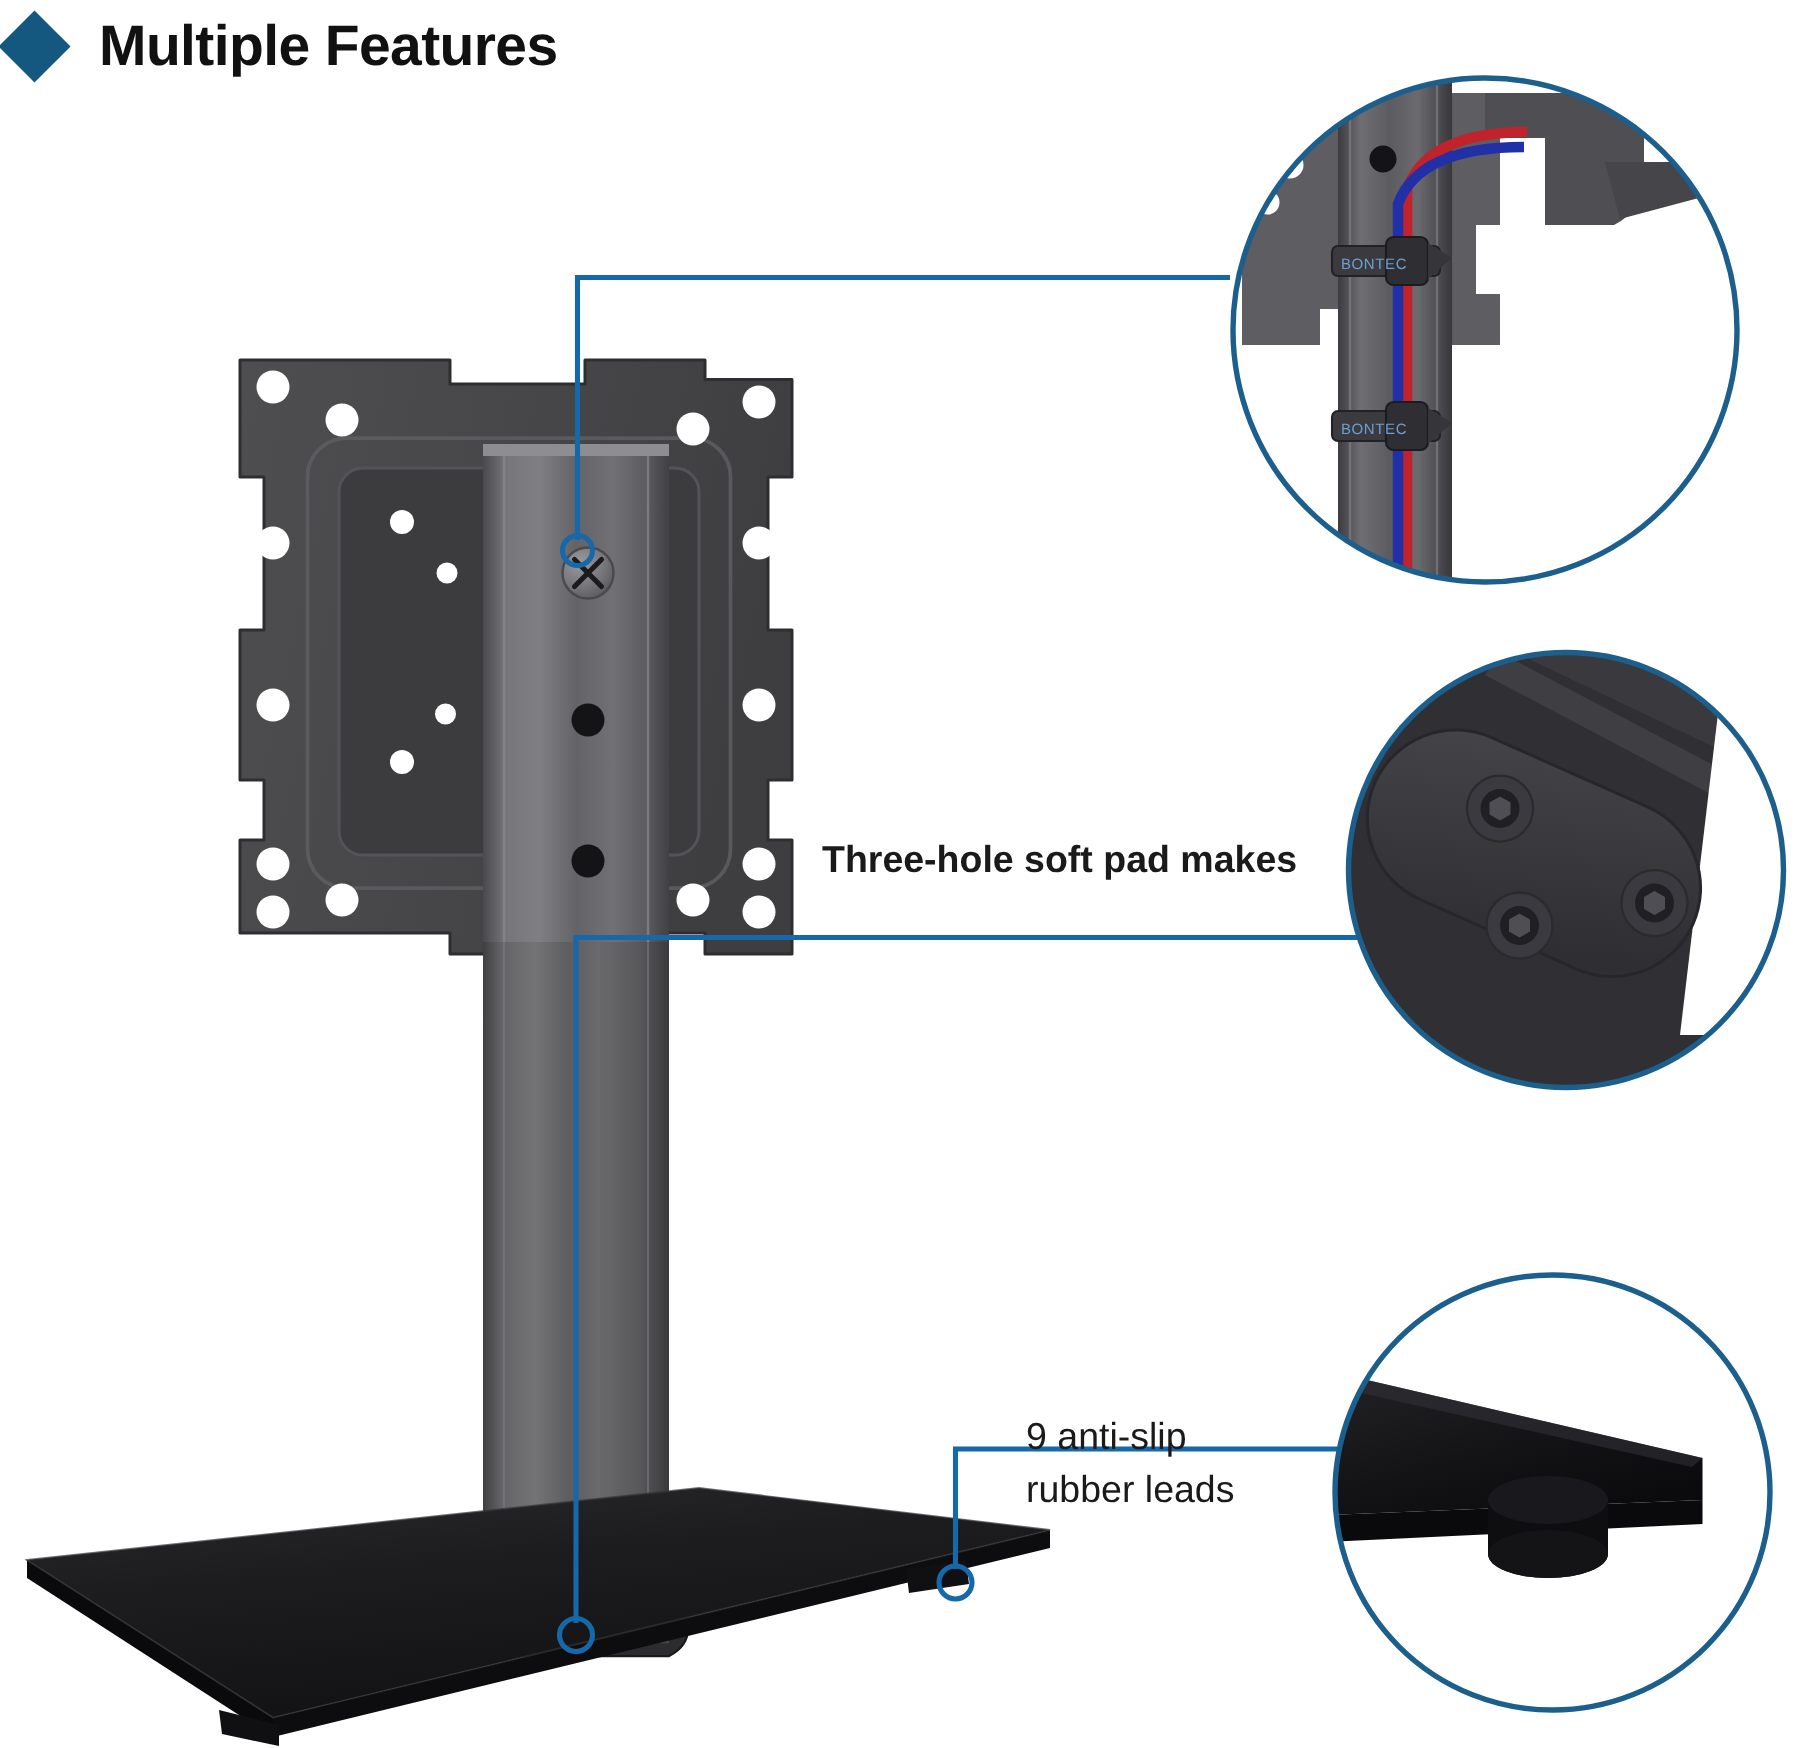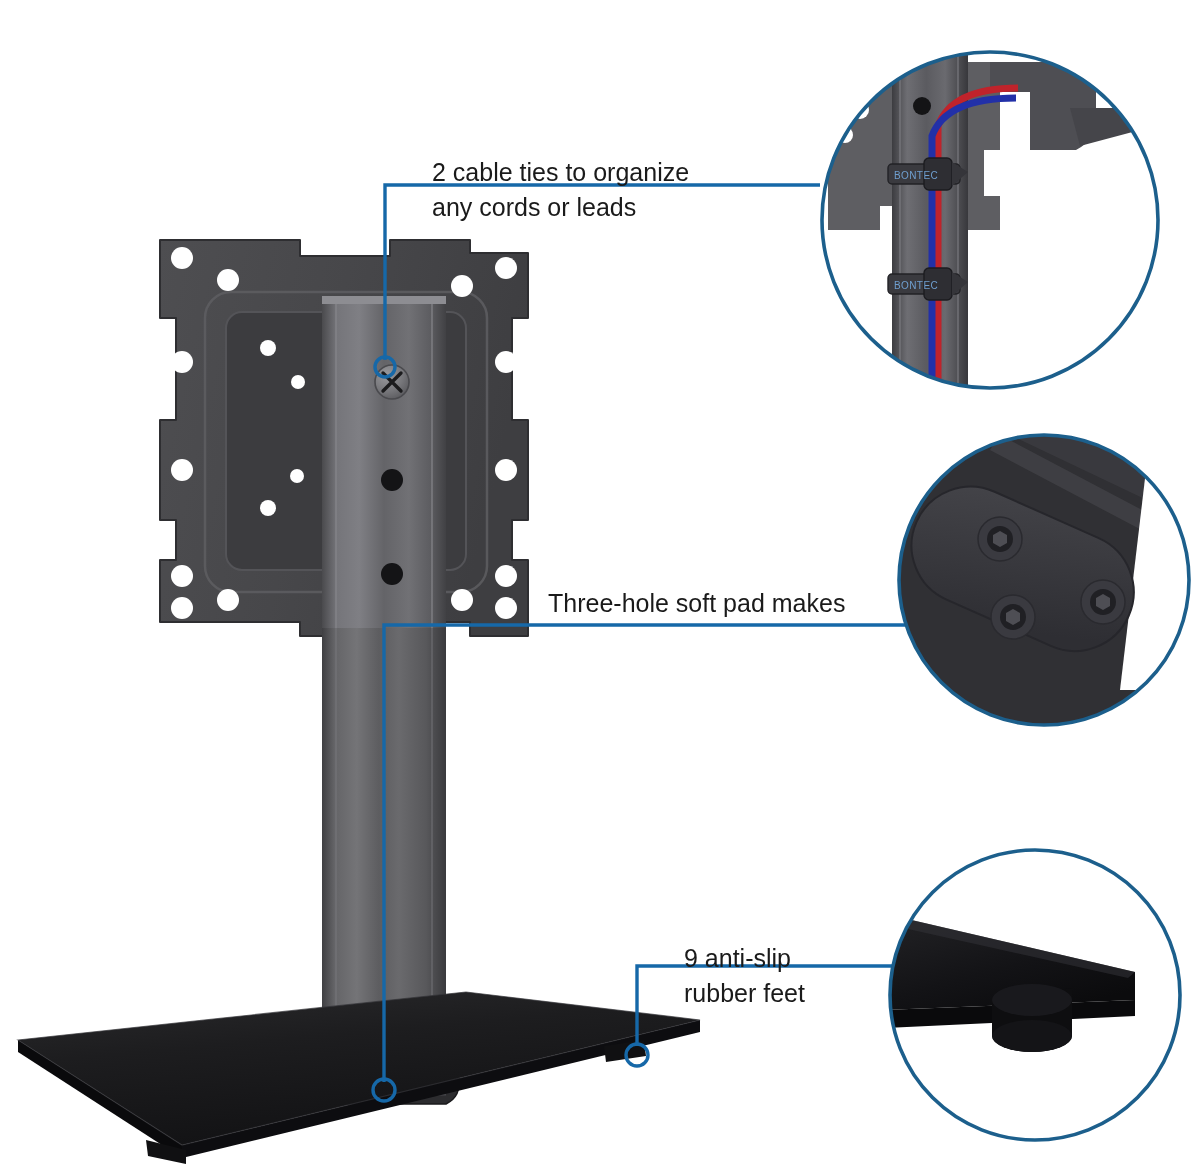--- a/index.html
+++ b/index.html
@@ -59,28 +59,32 @@
   .callout {
     position: absolute;
     font-size: 25px;
     color: #1a1a1a;
     line-height: 1.38;
     white-space: nowrap;
   }
   .callout .ln { display: block; }
 
   #callout-cable   { left: 432px; top: 155px; }
-  #callout-softpad { left: 548px; top: 586px; }
+  #callout-softpad { left: 548px; top: 556px; font-weight: bold; }
   #callout-feet    { left: 684px; top: 941px; }
 </style>
 </head>
 <body>
 
 <div id="page">
 
+  <div class="header">
+    <div class="diamond"></div>
+    <div class="page-title">Multiple Features</div>
+  </div>
 
   <svg class="art" viewBox="0 0 1200 1165">
     <defs>
       <linearGradient id="poleGrad" x1="0" y1="0" x2="1" y2="0">
         <stop offset="0" stop-color="#3f3f42"></stop>
         <stop offset="0.10" stop-color="#646467"></stop>
         <stop offset="0.28" stop-color="#747477"></stop>
         <stop offset="0.46" stop-color="#5d5d60"></stop>
         <stop offset="0.62" stop-color="#6a6a6d"></stop>
         <stop offset="0.84" stop-color="#58585b"></stop>
@@ -313,27 +317,23 @@
         <g>
           <path d="M992 1000 L992 1036 a40 16 0 0 0 80 0 L1072 988 Z" fill="#0e0e10"></path>
           <ellipse cx="1032" cy="1036" rx="40" ry="16" fill="#141417"></ellipse>
           <ellipse cx="1032" cy="1000" rx="40" ry="16" fill="#1b1b1f" opacity="0.9"></ellipse>
         </g>
       </g>
       <circle cx="1035" cy="995" r="145" fill="none" stroke="#1c5f8c" stroke-width="3.6"></circle>
     </g>
   </svg>
 
-  <div class="callout" id="callout-cable">
-    <span class="ln">2 cable ties to organize</span>
-    <span class="ln">any cords or leads</span>
-  </div>
 
   <div class="callout" id="callout-softpad">
     <span class="ln">Three-hole soft pad makes</span>
   </div>
 
   <div class="callout" id="callout-feet">
     <span class="ln">9 anti-slip</span>
-    <span class="ln">rubber feet</span>
+    <span class="ln">rubber leads</span>
   </div>
 
 </div>
 
 </body></html>

